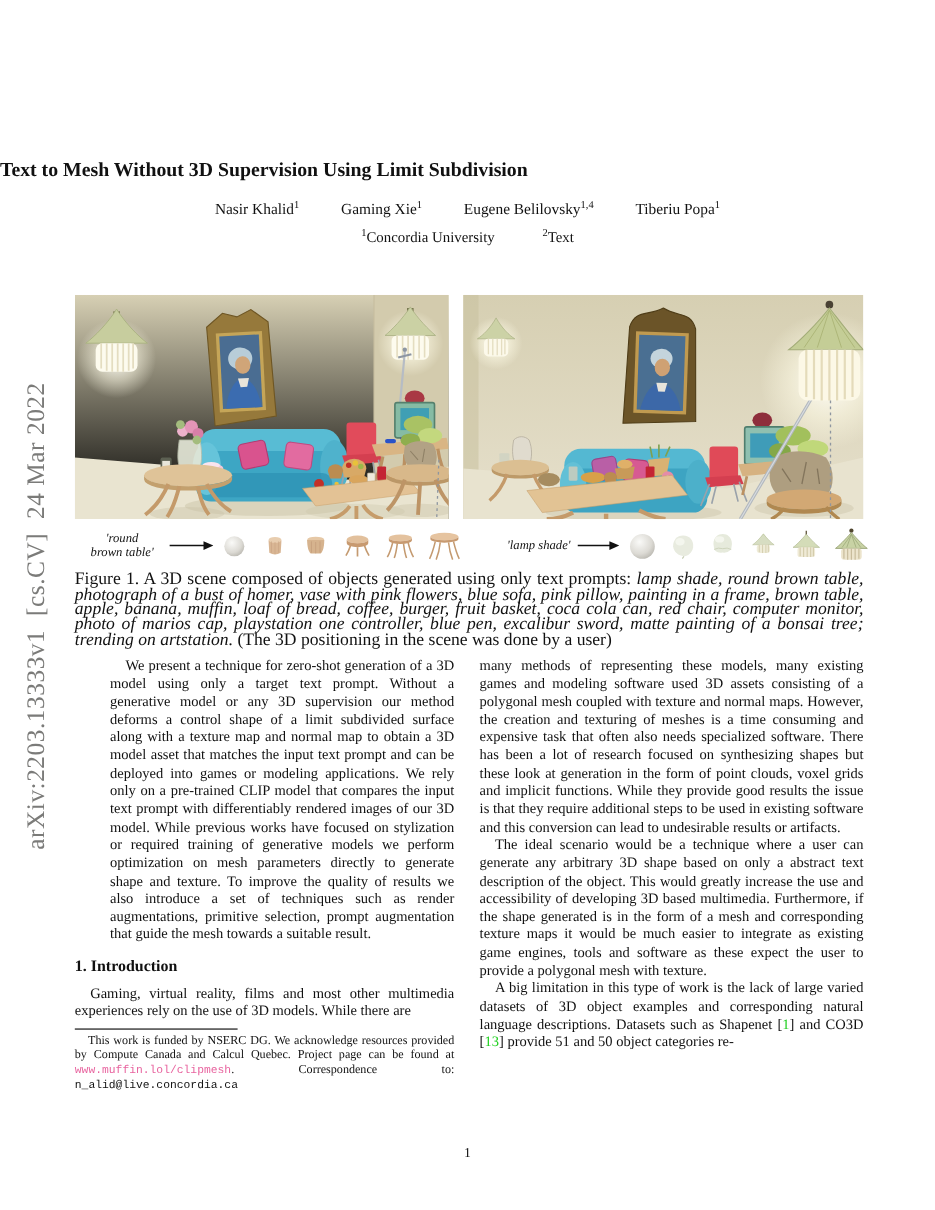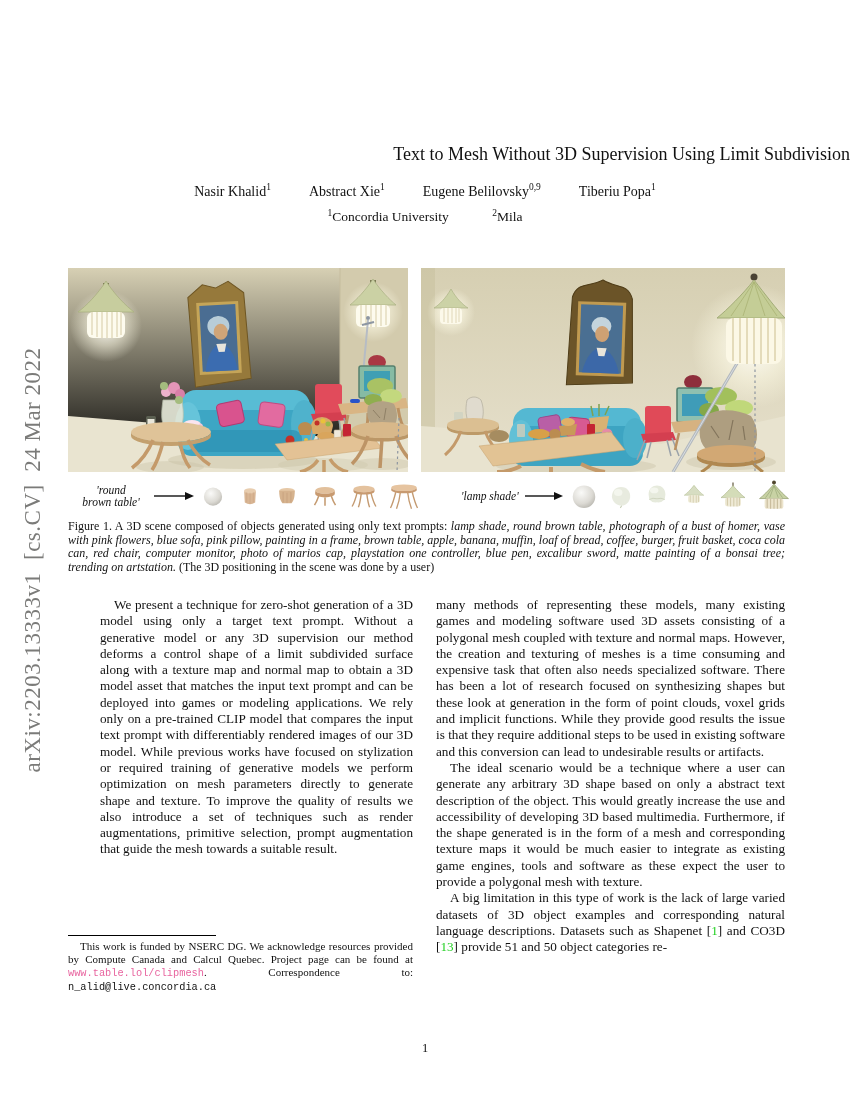--- a/index.html
+++ b/index.html
@@ -11,22 +11,22 @@
   html,body{width:850px;height:1100px;background:#ffffff;}
   body{font-family:"Liberation Serif",serif;color:#111;position:relative;overflow:hidden;}
 
   .watermark{
     position:absolute;top:560px;left:33px;
     transform:translate(-50%,-50%) rotate(-90deg);
     white-space:pre;font-size:23px;letter-spacing:.5px;
     color:var(--watermark-gray);
   }
 
-  .title{position:absolute;top:144px;left:0;width:100%;text-align:right;
-    font-size:18px;font-weight:normal;}
+  .title{position:absolute;top:144px;left:0;width:100%;text-align:left;
+    font-size:18px;font-weight:bold;}
   .authors{position:absolute;top:182px;left:0;width:100%;
     display:flex;justify-content:center;gap:38px;font-size:14px;}
   .authors sup,.affils sup{font-size:9.5px;}
   .affils{position:absolute;top:207px;left:0;width:100%;text-align:center;font-size:13.5px;}
   .affils .affil{margin:0 20px;}
 
   .figure1{position:absolute;top:268px;left:68px;width:717px;height:250px;}
   .scene{position:absolute;top:0;height:204px;overflow:hidden;}
   .scene svg{display:block;width:100%;height:100%;}
   .scene-left{left:0;width:340px;}
@@ -38,21 +38,21 @@
   .prompt{font-style:italic;font-size:11.5px;line-height:12.5px;text-align:center;}
   .prompt-left{width:82px;flex:none;}
   .prompt-right{width:62px;flex:none;text-align:left;}
   .arrow{flex:none;margin:0 4px 0 2px;}
   .thumbs{display:flex;align-items:center;}
   .thumbs-left{gap:11px;margin-left:2px;}
   .thumbs-right{gap:8px;margin-left:2px;}
   .thumb{display:block;}
 
   .caption{position:absolute;top:520px;left:68px;width:717px;
-    font-size:12px;line-height:13.7px;text-align:justify;}
+    font-size:16px;line-height:13.7px;text-align:justify;}
   .caption .it{font-style:italic;}
 
   .col{position:absolute;top:597px;font-size:13.2px;line-height:16.3px;text-align:justify;}
   .col-left{left:68px;width:345px;}
   .col-right{left:436px;width:349px;}
   .abstract-heading{text-align:center;font-weight:bold;font-size:14px;
     font-style:normal;margin-bottom:5px;}
   .abstract-text{text-indent:14px;margin-left:32px;}
   .section-heading{font-weight:bold;font-size:14.5px;margin:13px 0 8px 0;text-align:left;}
   .indent{text-indent:14px;}
@@ -68,27 +68,27 @@
   .page-number{position:absolute;top:1041px;left:0;width:100%;text-align:center;font-size:12.5px;}
 </style>
 </head>
 <body>
 
 <div class="watermark">arXiv:2203.13333v1  [cs.CV]  24 Mar 2022</div>
 
 <div class="title">Text to Mesh Without 3D Supervision Using Limit Subdivision</div>
 <div class="authors">
   <span class="author"><span>Nasir Khalid</span><sup>1</sup></span>
-  <span class="author"><span>Abstract Xie</span><sup>1</sup></span>
-  <span class="author"><span>Eugene Belilovsky</span><sup>0,9</sup></span>
+  <span class="author"><span>Gaming Xie</span><sup>1</sup></span>
+  <span class="author"><span>Eugene Belilovsky</span><sup>1,4</sup></span>
   <span class="author"><span>Tiberiu Popa</span><sup>1</sup></span>
 </div>
 <div class="affils">
   <span class="affil"><sup>1</sup><span>Concordia University</span></span>
-  <span class="affil"><sup>2</sup><span>Mila</span></span>
+  <span class="affil"><sup>2</sup><span>Text</span></span>
 </div>
 
 <div class="figure1">
 
   <div class="scene scene-left">
     <svg viewBox="0 0 340 204">
       <defs>
         <radialGradient id="glowL" cx="50%" cy="50%" r="50%">
           <stop offset="0%" stop-color="#ffffff" stop-opacity="0.95"></stop>
           <stop offset="55%" stop-color="#fffce8" stop-opacity="0.5"></stop>
@@ -385,25 +385,27 @@
         <path d="M12,23 V34 M16,23 V35 M20,23 V35 M24,23 V35 M28,23 V34" stroke="#c8bc9c" stroke-width="1.3" fill="none"></path>
       </svg>
     </div>
   </div>
 </div>
 
 <div class="caption"><span>Figure 1.  A 3D scene composed of objects generated using only text prompts: </span><span class="it">lamp shade, round brown table, photograph of a bust of homer, vase with pink flowers, blue sofa, pink pillow, painting in a frame, brown table, apple, banana, muffin, loaf of bread, coffee, burger, fruit basket, coca cola can, red chair, computer monitor, photo of marios cap, playstation one controller, blue pen, excalibur sword, matte painting of a bonsai tree; trending on artstation.</span><span> (The 3D positioning in the scene was done by a user)</span></div>
 
 <div class="col col-left">
   <div class="abstract-text">We present a technique for zero-shot generation of a 3D model using only a target text prompt. Without a generative model or any 3D supervision our method deforms a control shape of a limit subdivided surface along with a texture map and normal map to obtain a 3D model asset that matches the input text prompt and can be deployed into games or modeling applications. We rely only on a pre-trained CLIP model that compares the input text prompt with differentiably rendered images of our 3D model. While previous works have focused on stylization or required training of generative models we perform optimization on mesh parameters directly to generate shape and texture. To improve the quality of results we also introduce a set of techniques such as render augmentations, primitive selection, prompt augmentation that guide the mesh towards a suitable result.</div>
+  <div class="section-heading">1. Introduction</div>
+  <div class="indent">Gaming, virtual reality, films and most other multimedia experiences rely on the use of 3D models. While there are</div>
 </div>
 
 <div class="footnote">
   <div class="footnote-rule"></div>
-  <div class="footnote-body"><span>This work is funded by NSERC DG. We acknowledge resources provided by Compute Canada and Calcul Quebec. Project page can be found at </span><span class="mono project-link">www.table.lol/clipmesh</span><span>.  Correspondence to: </span><span class="mono">n_alid@live.concordia.ca</span></div>
+  <div class="footnote-body"><span>This work is funded by NSERC DG. We acknowledge resources provided by Compute Canada and Calcul Quebec. Project page can be found at </span><span class="mono project-link">www.muffin.lol/clipmesh</span><span>.  Correspondence to: </span><span class="mono">n_alid@live.concordia.ca</span></div>
 </div>
 
 <div class="col col-right">
   <div>many methods of representing these models, many existing games and modeling software used 3D assets consisting of a polygonal mesh coupled with texture and normal maps. However, the creation and texturing of meshes is a time consuming and expensive task that often also needs specialized software. There has been a lot of research focused on synthesizing shapes but these look at generation in the form of point clouds, voxel grids and implicit functions. While they provide good results the issue is that they require additional steps to be used in existing software and this conversion can lead to undesirable results or artifacts.</div>
   <div class="indent">The ideal scenario would be a technique where a user can generate any arbitrary 3D shape based on only a abstract text description of the object. This would greatly increase the use and accessibility of developing 3D based multimedia. Furthermore, if the shape generated is in the form of a mesh and corresponding texture maps it would be much easier to integrate as existing game engines, tools and software as these expect the user to provide a polygonal mesh with texture.</div>
   <div class="indent"><span>A big limitation in this type of work is the lack of large varied datasets of 3D object examples and corresponding natural language descriptions. Datasets such as Shapenet [</span><span class="cite">1</span><span>] and CO3D [</span><span class="cite">13</span><span>] provide 51 and 50 object categories re-</span></div>
 </div>
 
 <div class="page-number">1</div>
 

